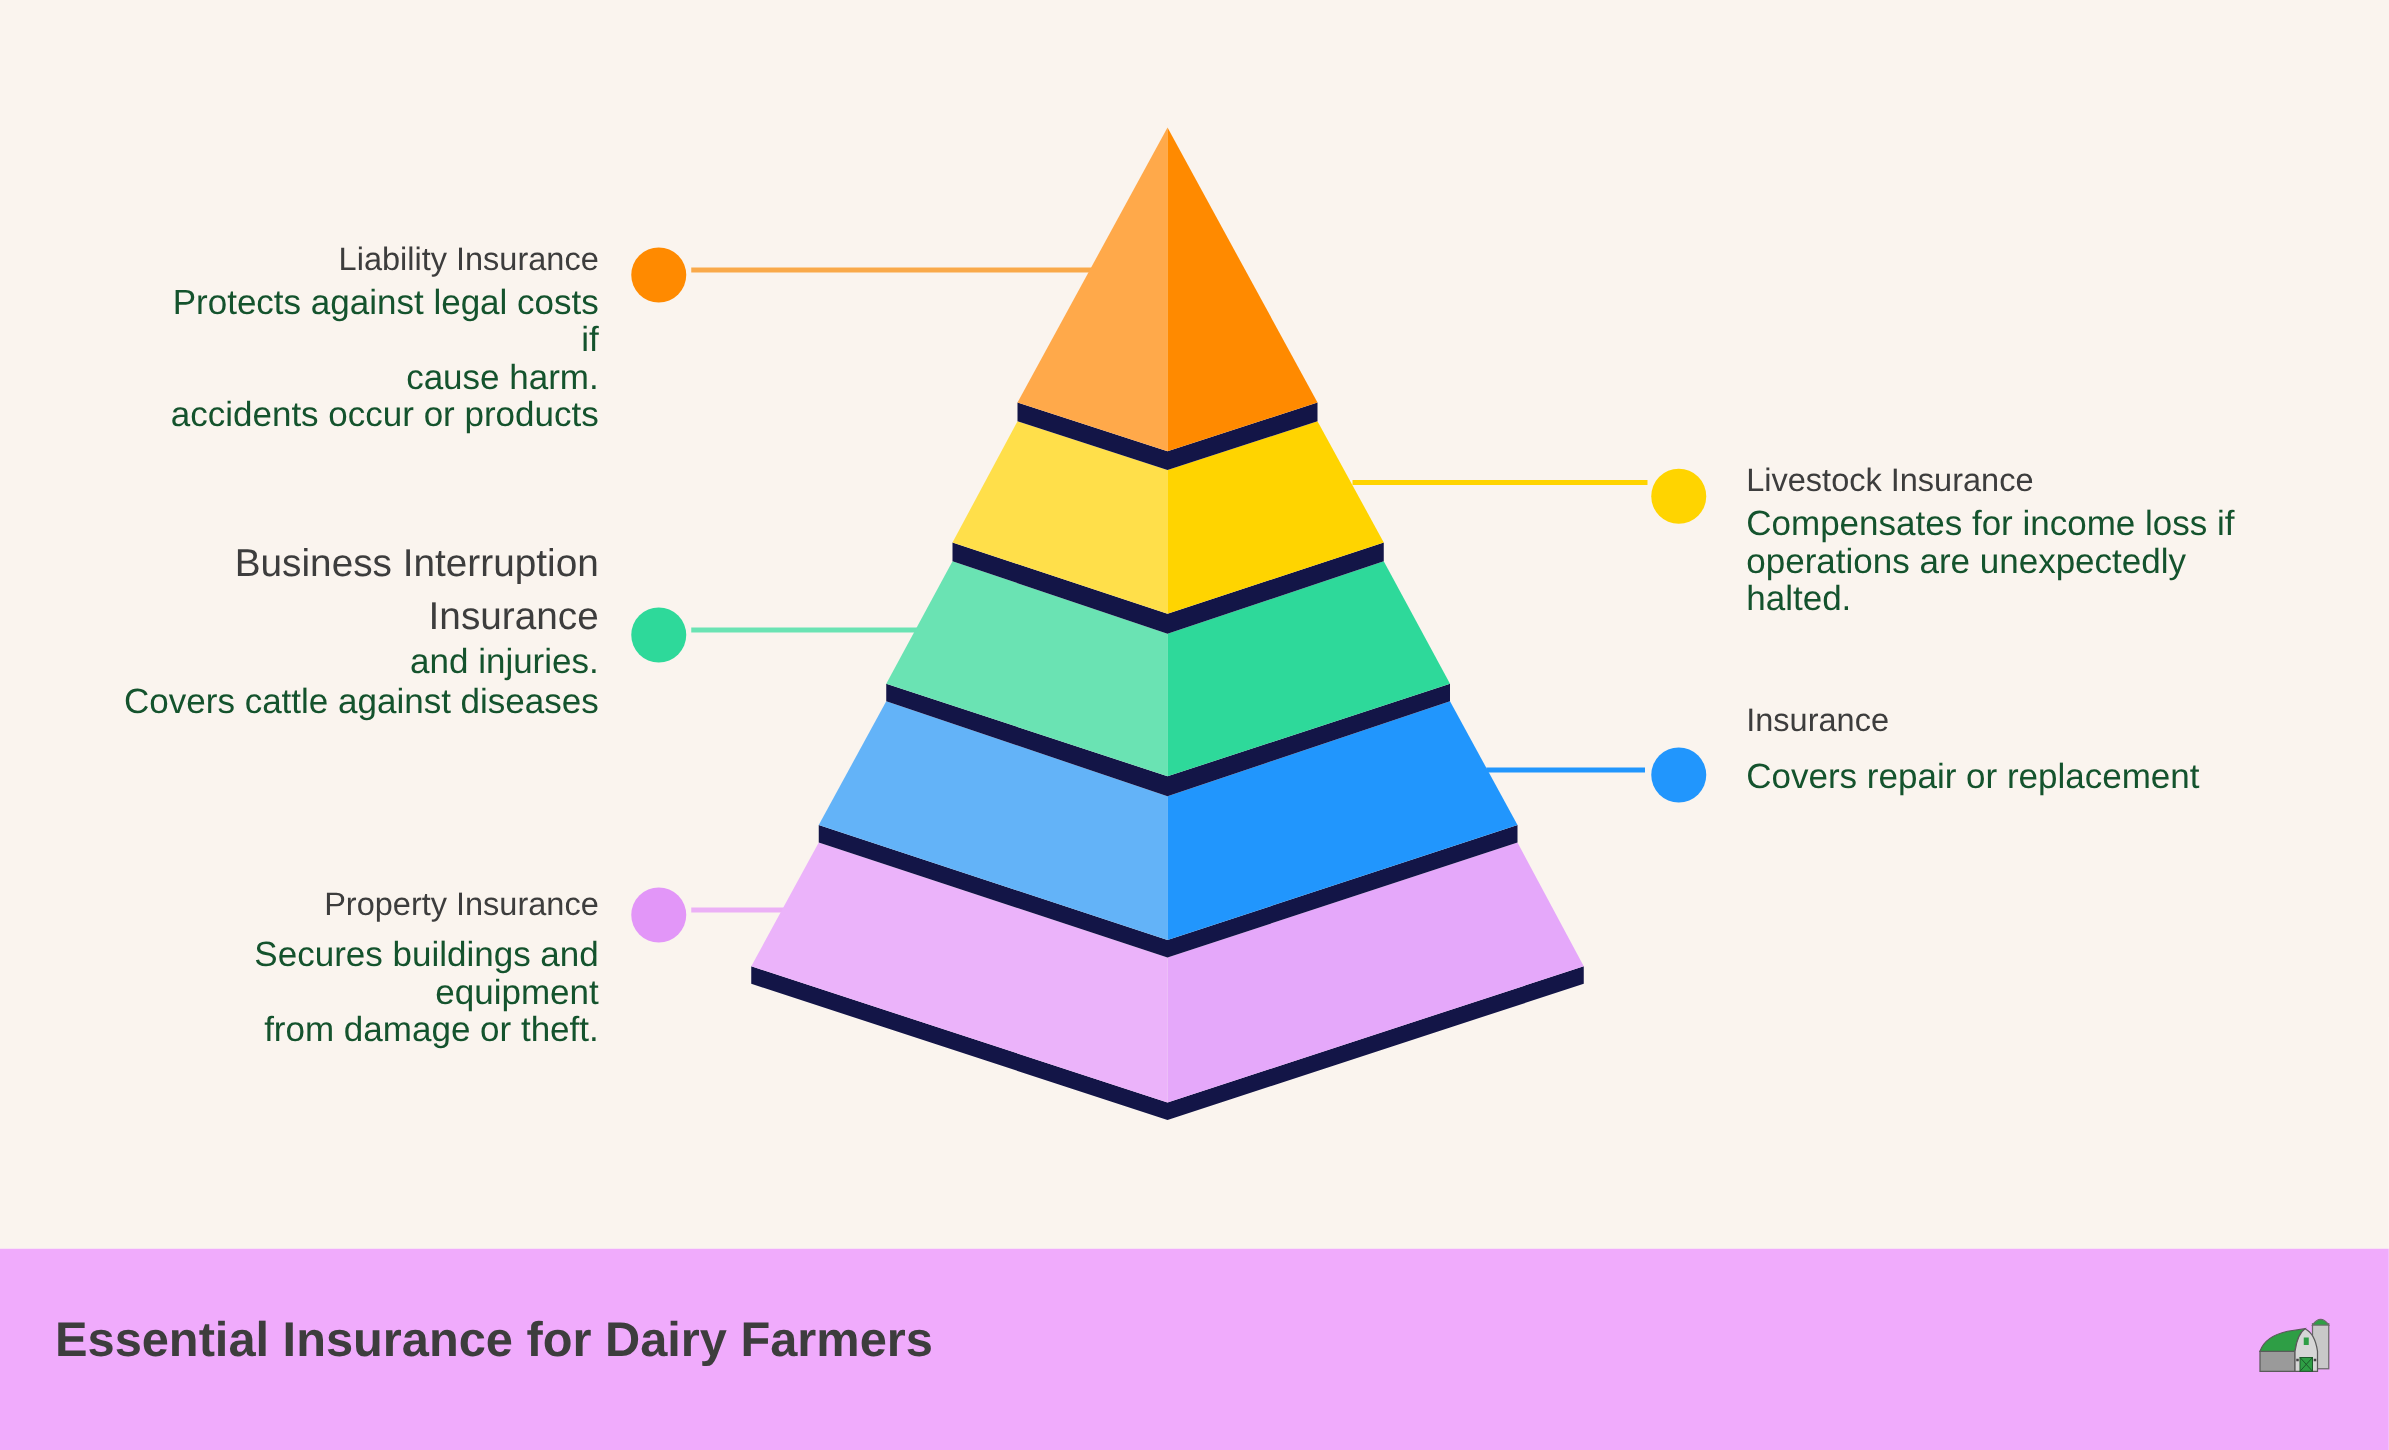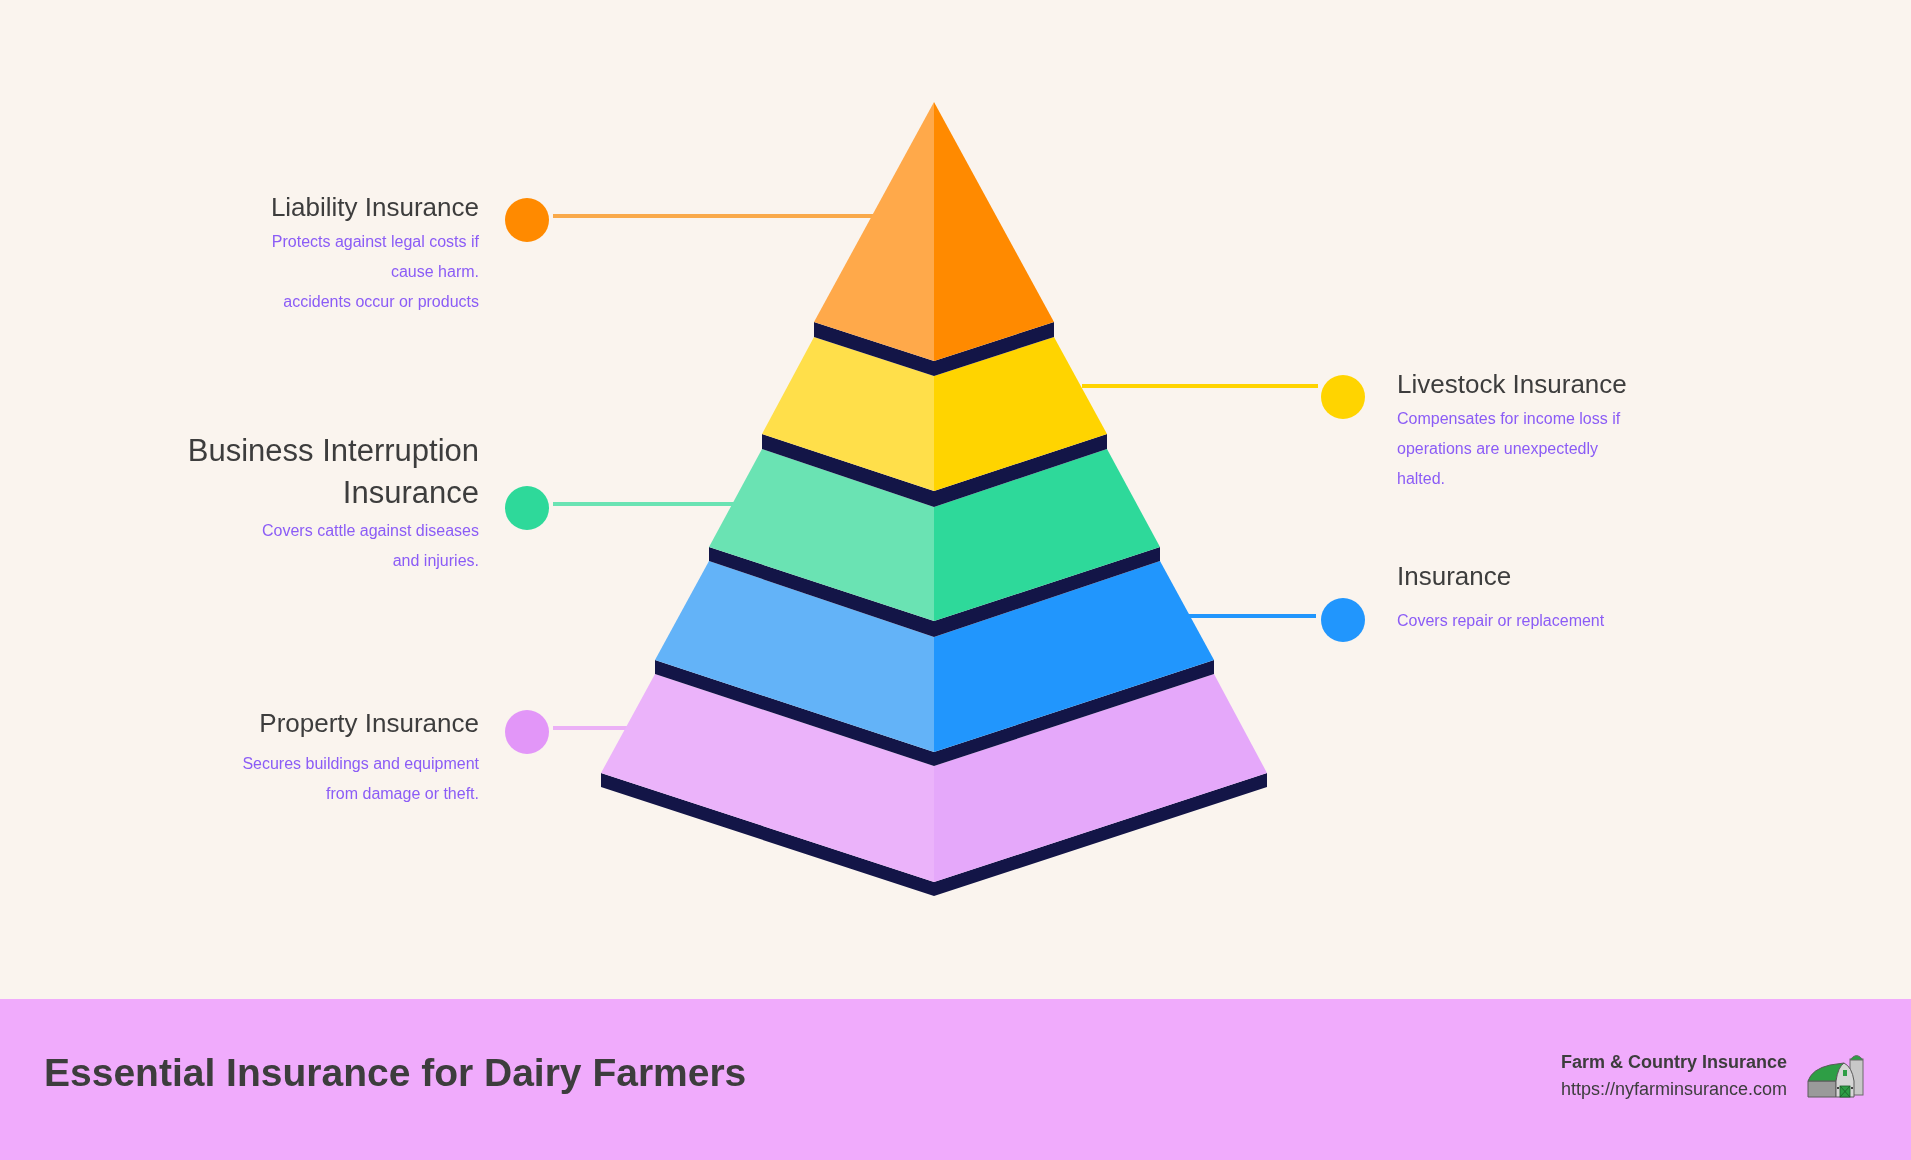--- a/index.html
+++ b/index.html
@@ -19,21 +19,21 @@
     }
     .label { position: absolute; }
     .label.left { text-align: right; }
     .label.right { text-align: left; }
     .label .title {
       font-weight: 400; font-size: 26px; line-height: 36px; color: #3d3d3d;
       margin: 0;
     }
     .label .title.big { font-size: 31px; line-height: 42px; }
     .label .desc {
-      font-size: 16px; line-height: 30px; color: #8b5cf6; margin: 0;
+      font-size: 28px; line-height: 30px; color: #14532d; margin: 0;
     }
     .footer {
       position: absolute; left: 0; top: 999px; width: 1911px; height: 161px;
       background: #f0abfc;
     }
     .footer-title {
       position: absolute; left: 44px; top: 52px;
       font-size: 39px; font-weight: 700; color: #3d3d3d; white-space: nowrap;
     }
     .brand {
@@ -96,22 +96,22 @@
   <div class="label left" style="right:1432px; top:189px; width:360px;">
     <p class="title">Liability Insurance</p>
     <p class="desc" style="margin-top:2px;">Protects against legal costs if</p>
     <p class="desc">cause harm.</p>
     <p class="desc">accidents occur or products</p>
   </div>
 
   <div class="label left" style="right:1432px; top:430px; width:400px;">
     <p class="title big">Business Interruption</p>
     <p class="title big">Insurance</p>
+    <p class="desc">and injuries.</p>
     <p class="desc" style="margin-top:2px;">Covers cattle against diseases</p>
-    <p class="desc">and injuries.</p>
   </div>
 
   <div class="label left" style="right:1432px; top:705px; width:400px;">
     <p class="title">Property Insurance</p>
     <p class="desc" style="margin-top:8px;">Secures buildings and equipment</p>
     <p class="desc">from damage or theft.</p>
   </div>
 
   <div class="label right" style="left:1397px; top:366px; width:400px;">
     <p class="title">Livestock Insurance</p>
@@ -121,24 +121,20 @@
   </div>
 
   <div class="label right" style="left:1397px; top:558px; width:400px;">
     <p class="title">Insurance</p>
     <p class="desc" style="margin-top:12px;">Covers repair or replacement</p>
   </div>
 </div>
 
 <div class="footer">
   <div class="footer-title">Essential Insurance for Dairy Farmers</div>
-  <div class="brand">
-    <div class="brand-name">Farm &amp; Country Insurance</div>
-    <div class="brand-url">https://nyfarminsurance.com</div>
-  </div>
   <svg class="barn" width="64" height="50" viewBox="0 0 64 50">
 
     <rect x="44" y="8" width="13" height="36" fill="#c8c8c8" stroke="#6b6b6b" stroke-width="1"></rect>
     <path d="M44 9 Q50.5 0 57 9 Z" fill="#2e9e45" stroke="#6b6b6b" stroke-width="1"></path>
 
     <polygon points="2,30 30,30 30,46 2,46" fill="#9a9a9a" stroke="#5a5a5a" stroke-width="1"></polygon>
 
     <path d="M2 30 Q6 18 24 14 L38 12 Q32 18 30 30 Z" fill="#2e9e45" stroke="#5a5a5a" stroke-width="1"></path>
 
     <path d="M30 30 Q32 16 38 12 Q46 16 48 30 L48 46 L30 46 Z" fill="#d6d6d6" stroke="#5a5a5a" stroke-width="1"></path>

